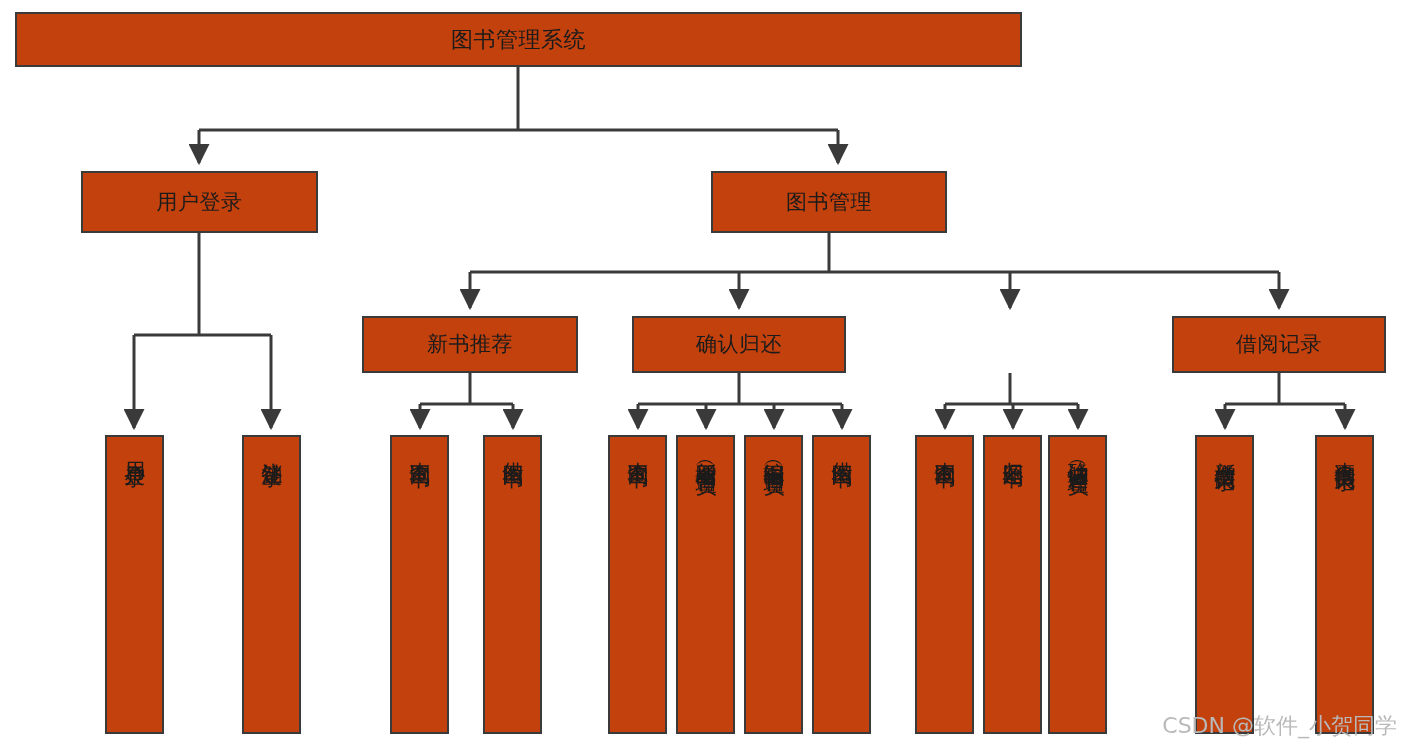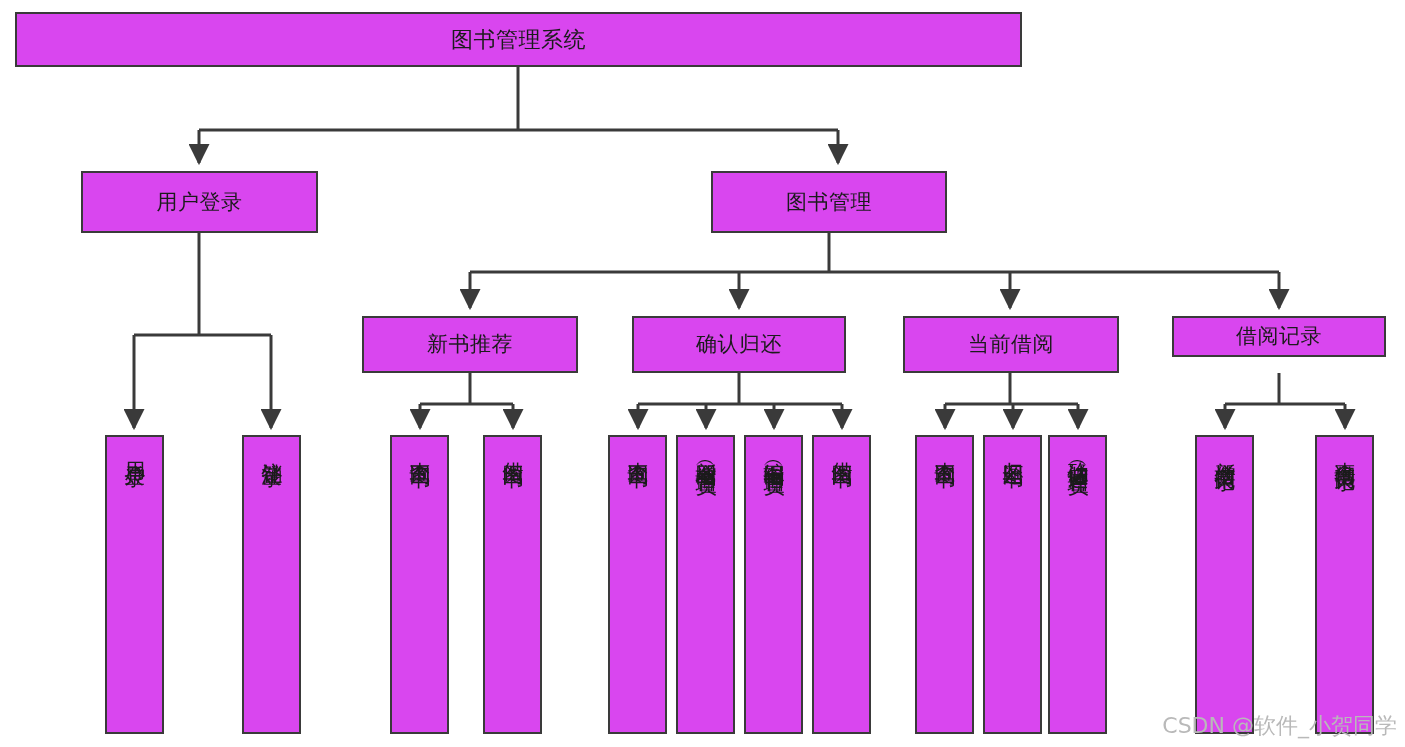--- a/index.html
+++ b/index.html
@@ -21,21 +21,21 @@
   #connector-layer {
     position: absolute;
     left: 0;
     top: 0;
     width: 1405px;
     height: 747px;
   }
   .node {
     position: absolute;
     box-sizing: border-box;
-    background: #d946ef;
+    background: #c2410c;
     border: 2px solid #3a3a3a;
     display: flex;
     align-items: center;
     justify-content: center;
     color: #1b1b1b;
     z-index: 2;
   }
   .node-label {
     display: block;
     text-align: center;
@@ -135,24 +135,21 @@
   <div class="node horizontal" style="left:362px; top:316px; width:216px; height:57px;">
     <span class="node-label">新书推荐</span>
   </div>
 
   <div class="node horizontal" style="left:711px; top:171px; width:236px; height:62px;">
     <span class="node-label">图书管理</span>
   </div>
   <div class="node horizontal" style="left:632px; top:316px; width:214px; height:57px;">
     <span class="node-label">确认归还</span>
   </div>
-  <div class="node horizontal" style="left:903px; top:316px; width:216px; height:57px;">
-    <span class="node-label">当前借阅</span>
-  </div>
-  <div class="node horizontal" style="left:1172px; top:316px; width:214px; height:41px;">
+  <div class="node horizontal" style="left:1172px; top:316px; width:214px; height:57px;">
     <span class="node-label">借阅记录</span>
   </div>
 
   <div class="node vertical" style="left:105px; top:435px; width:59px; height:299px;">
     <span class="node-label">用户登录</span>
   </div>
   <div class="node vertical" style="left:242px; top:435px; width:59px; height:299px;">
     <span class="node-label">注销登录</span>
   </div>
 

